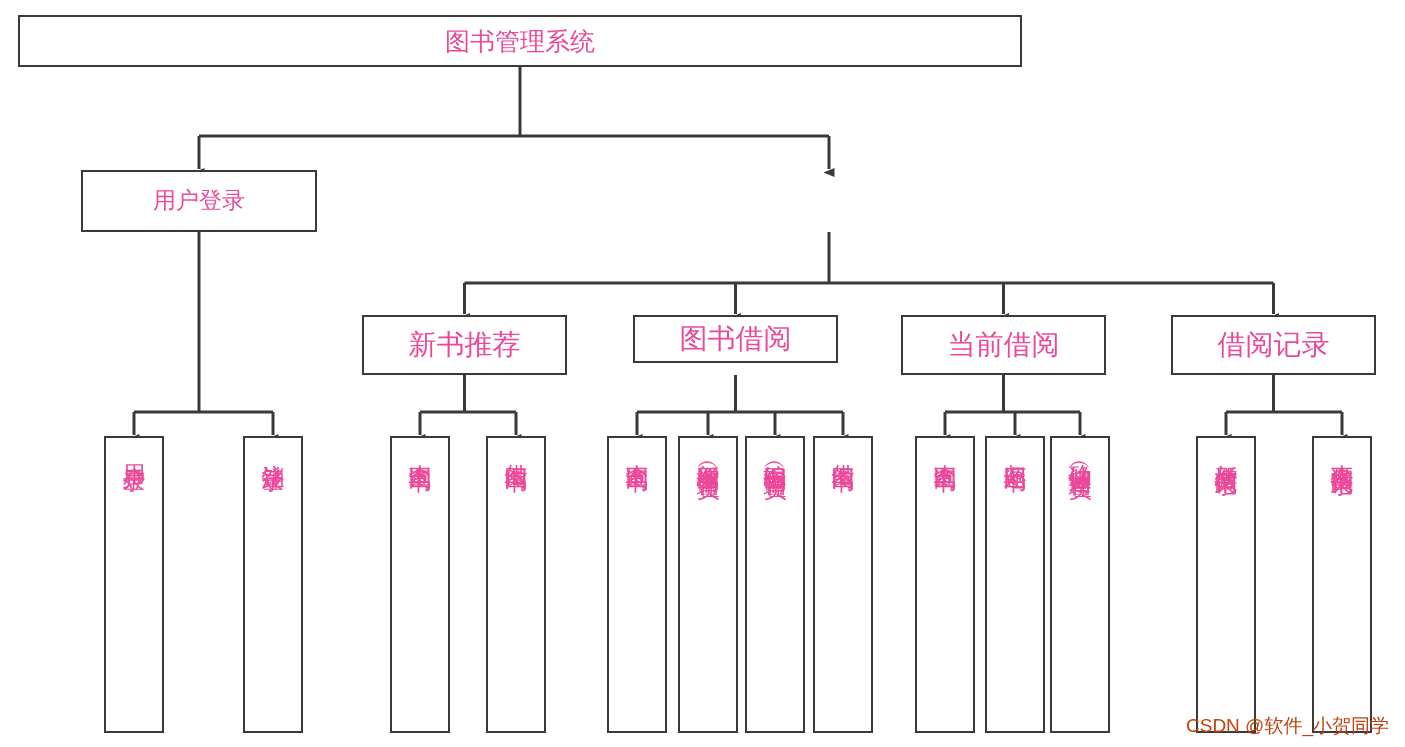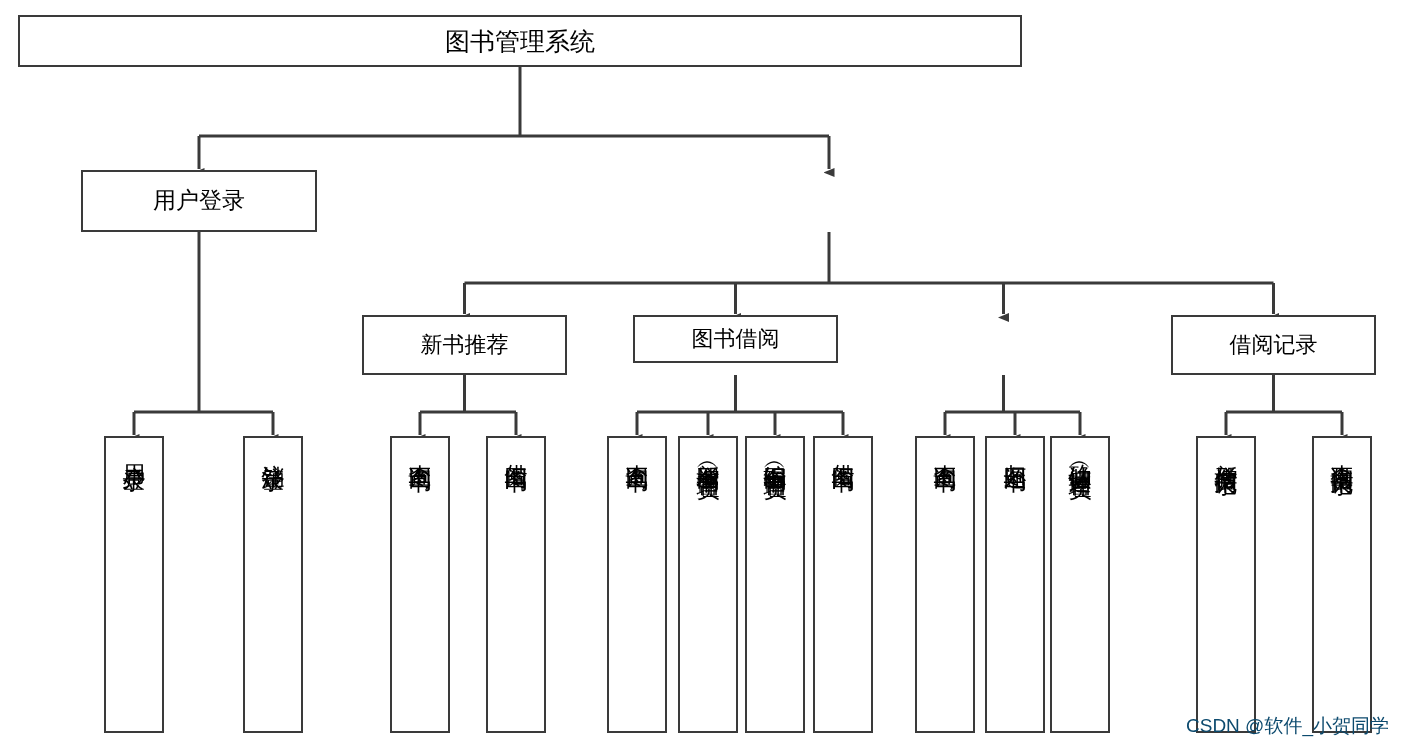--- a/index.html
+++ b/index.html
@@ -25,48 +25,48 @@
     height: 747px;
   }
   .node {
     position: absolute;
     box-sizing: border-box;
     background: #ffffff;
     border: 2px solid #3a3a3a;
     display: flex;
     align-items: center;
     justify-content: center;
-    color: #000000;
+    color: #ec4899;
   }
   .node .lbl {
     text-align: center;
     line-height: 1.12;
     white-space: nowrap;
   }
   .node.root .lbl { font-size: 25px; }
   .node.level2 .lbl { font-size: 23px; }
-  .node.level3 .lbl { font-size: 22px; }
+  .node.level3 .lbl { font-size: 28px; }
   .node.leaf {
     align-items: flex-start;
     padding-top: 8px;
   }
   .node.leaf .lbl {
     font-size: 23px;
     writing-mode: vertical-rl;
     text-orientation: upright;
     letter-spacing: 2px;
     line-height: 1;
     white-space: pre;
   }
   .watermark {
     position: absolute;
     left: 1186px;
     top: 713px;
     font-size: 19px;
-    color: #0c4a6e;
+    color: #c2410c;
     white-space: nowrap;
     pointer-events: none;
   }
 </style>
 </head>
 <body>
 
 <div id="diagram-root">
 
   <svg class="edges" viewBox="0 0 1405 747" xmlns="http://www.w3.org/2000/svg">
@@ -122,20 +122,23 @@
 
 
   <div class="node level3" style="left:362px; top:315px; width:205px; height:60px;">
     <span class="lbl">新书推荐</span>
   </div>
 
   <div class="node level3" style="left:633px; top:315px; width:205px; height:48px;">
     <span class="lbl">图书借阅</span>
   </div>
 
+  <div class="node level3" style="left:901px; top:315px; width:205px; height:60px;">
+    <span class="lbl">当前借阅</span>
+  </div>
 
   <div class="node level3" style="left:1171px; top:315px; width:205px; height:60px;justify-content:center;">
     <span class="lbl">借阅记录</span>
   </div>
 
   <div class="node leaf" style="left:104px; top:436px; width:60px; height:297px;">
     <span class="lbl">用户登录</span>
   </div>
 
   <div class="node leaf" style="left:243px; top:436px; width:60px; height:297px;">

